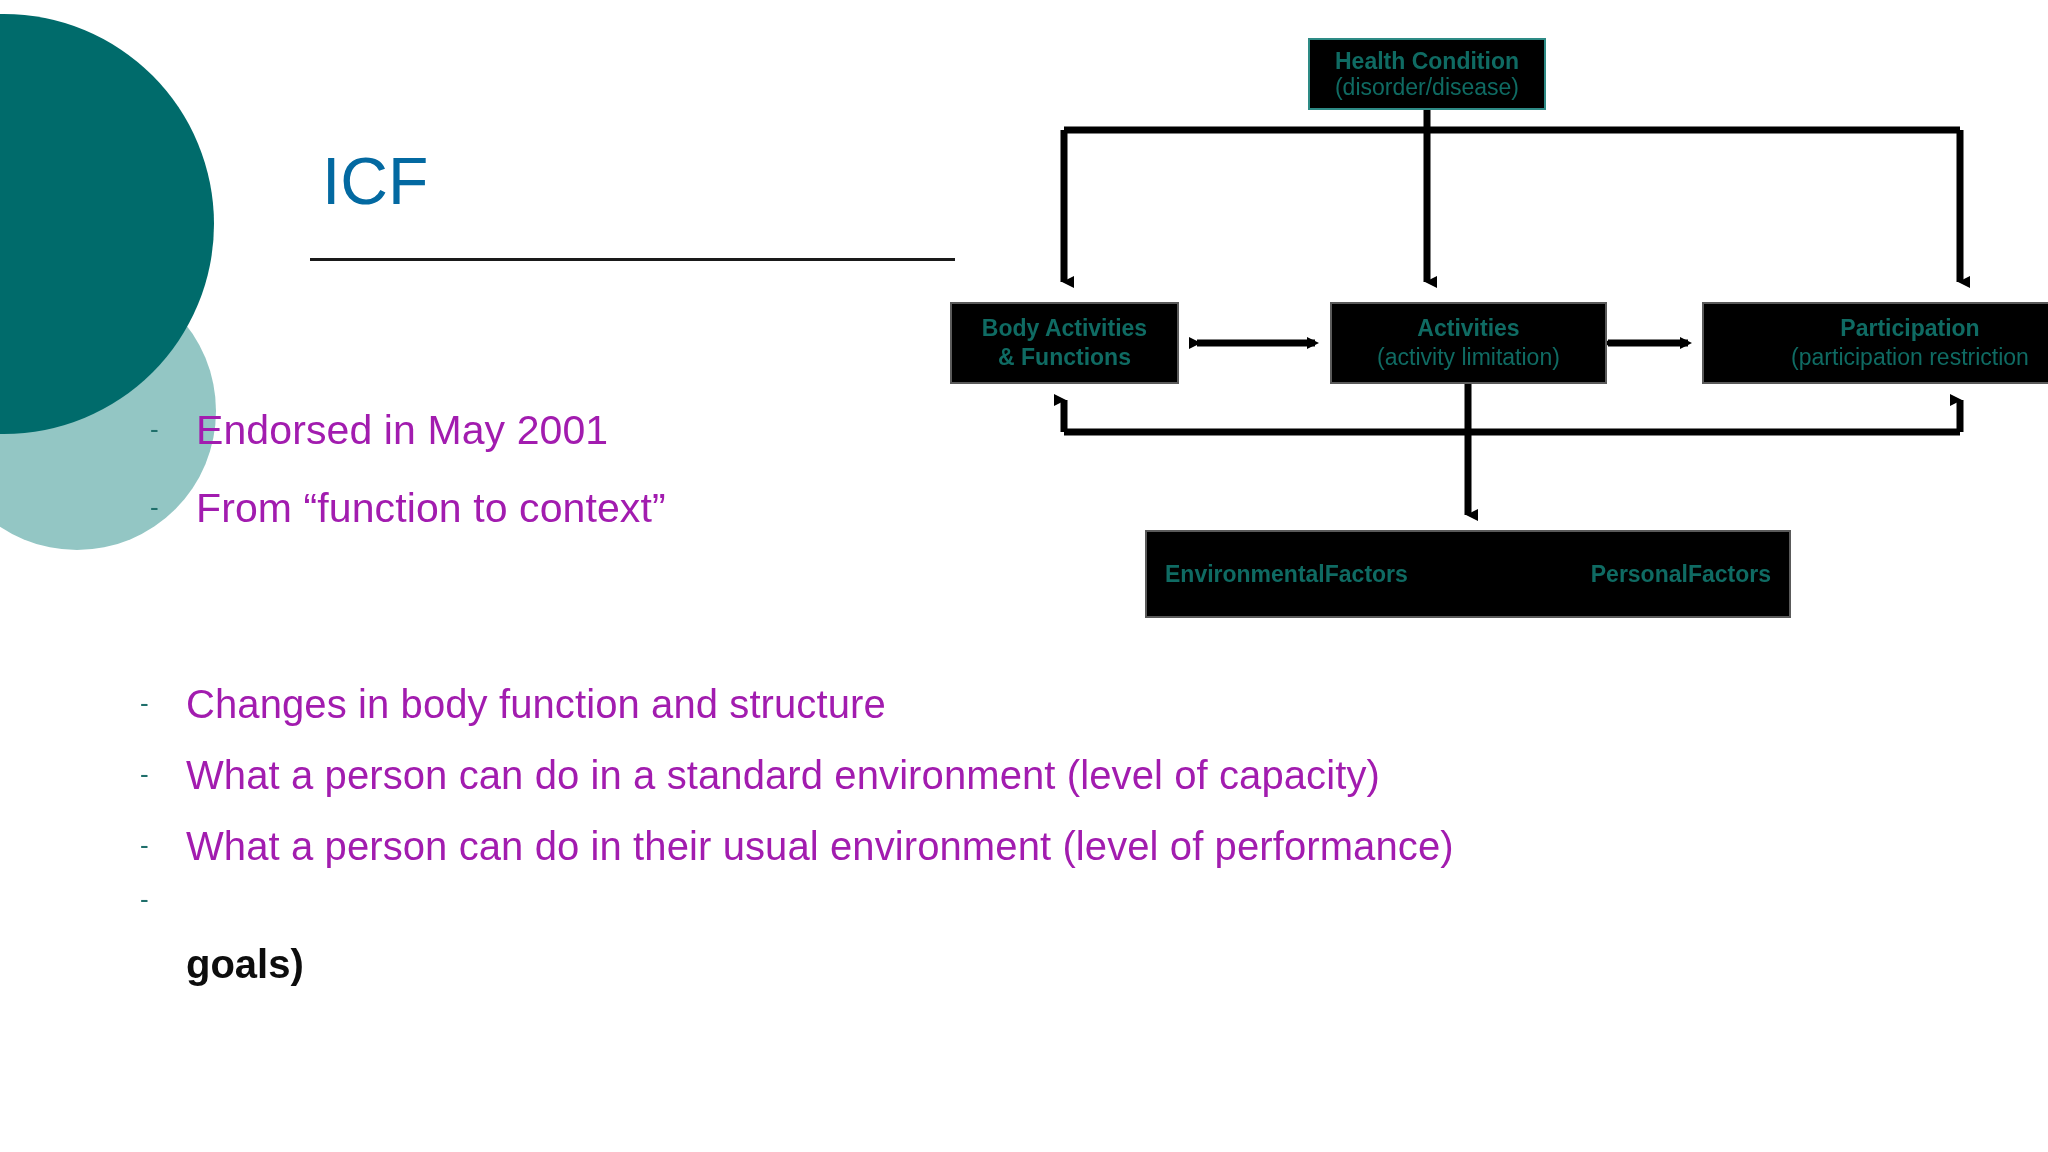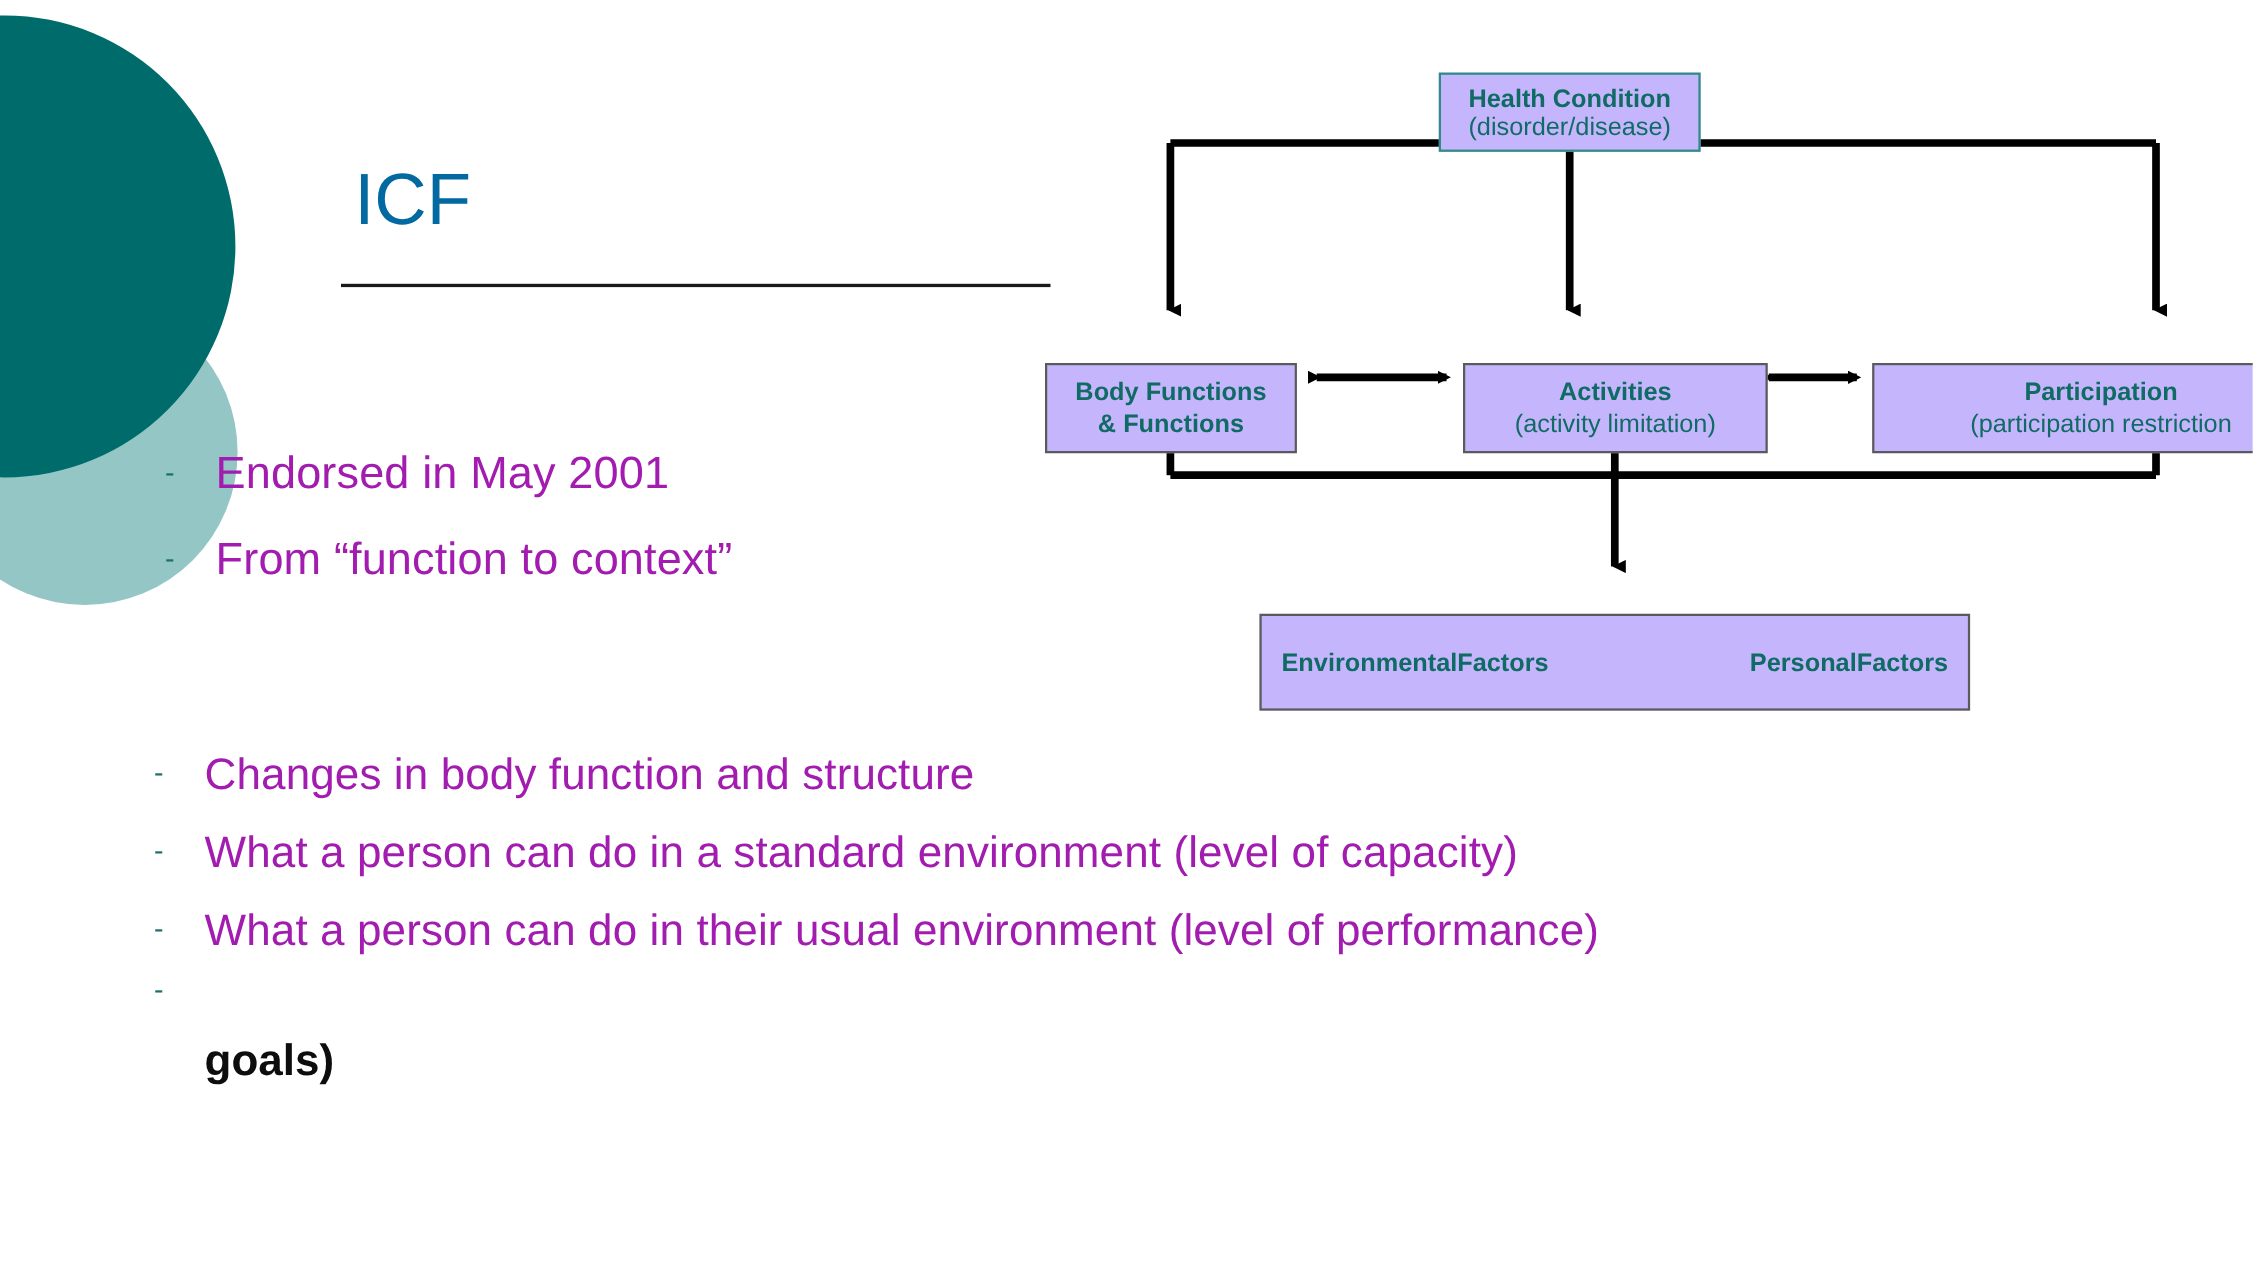--- a/index.html
+++ b/index.html
@@ -108,29 +108,28 @@
     position: absolute;
     left: 900px;
     top: 20px;
     width: 1148px;
     height: 620px;
     z-index: 2;
   }
   .dbox {
     position: absolute;
     box-sizing: border-box;
-    background: #c4b5fd;
+    background: #000000;
     display: flex;
     flex-direction: column;
     align-items: center;
     justify-content: center;
     text-align: center;
     color: #0F6B63;
     font-family: "Liberation Sans", sans-serif;
-    margin-top: 28px;
   }
   .dbox .bold  { font-weight: 700; }
   .dbox .plain { font-weight: 400; }
 
   
   #box-health {
     left: 408px;  top: 18px;  width: 238px; height: 72px;
     border: 2px solid #2E8B86;
   }
   #box-health .bold  { font-size: 23px; line-height: 1.15; }
@@ -262,21 +261,21 @@
         <path d="M568,364 L568,495" marker-end="url(#arrowDown)"></path>
       </g>
     </svg>
 
     <div class="dbox" id="box-health">
       <span class="bold">Health Condition</span>
       <span class="plain">(disorder/disease)</span>
     </div>
 
     <div class="dbox" id="box-body">
-      <span class="bold">Body Functions</span>
+      <span class="bold">Body Activities</span>
       <span class="bold">&amp; Functions</span>
     </div>
 
     <div class="dbox" id="box-activities">
       <span class="bold">Activities</span>
       <span class="plain">(activity limitation)</span>
     </div>
 
     <div class="dbox" id="box-participation">
       <span class="bold">Participation</span>

